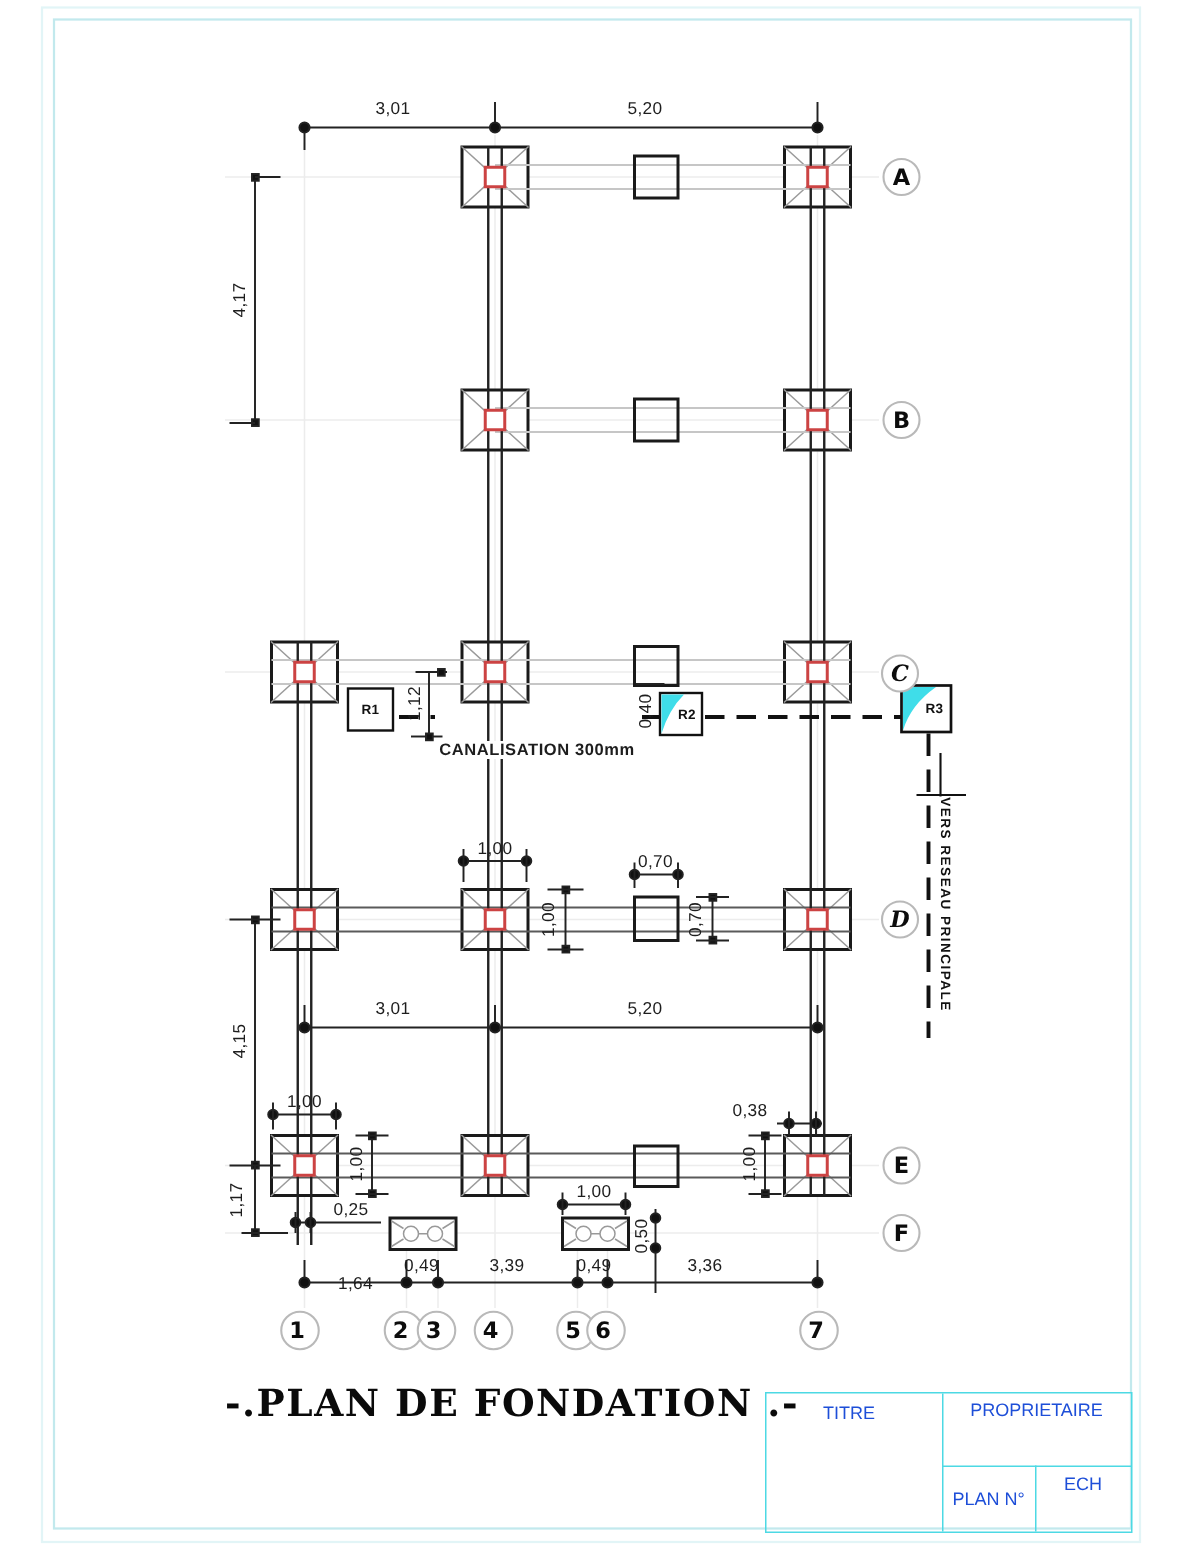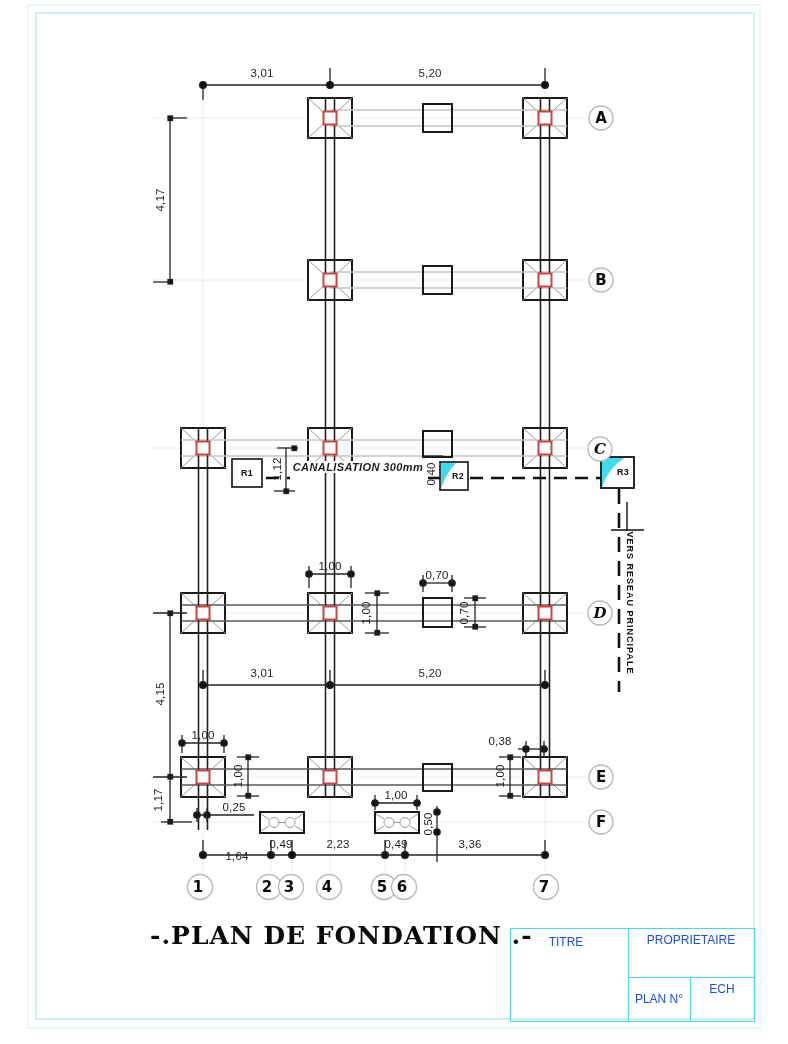--- a/index.html
+++ b/index.html
@@ -353,25 +353,25 @@
 
 <div class="lbl" style="left:262px;top:73px;">3,01</div>
 <div class="lbl" style="left:430px;top:73px;">5,20</div>
 <div class="lbl rotccw" style="left:160px;top:200px;">4,17</div>
 <div class="lbl rotccw" style="left:160px;top:694px;">4,15</div>
 <div class="lbl rotccw" style="left:158px;top:800px;">1,17</div>
 <div class="lbl" style="left:262px;top:673px;">3,01</div>
 <div class="lbl" style="left:430px;top:673px;">5,20</div>
 <div class="lbl" style="left:237px;top:856px;">1,64</div>
 <div class="lbl" style="left:281px;top:844px;">0,49</div>
-<div class="lbl" style="left:338px;top:844px;">2,23</div>
+<div class="lbl" style="left:338px;top:844px;">3,39</div>
 <div class="lbl" style="left:396px;top:844px;">0,49</div>
 <div class="lbl" style="left:470px;top:844px;">3,36</div>
 
-<div class="lbl canal" style="left:358px;top:467px;font-style:italic;">CANALISATION 300mm</div>
+<div class="lbl canal" style="left:358px;top:500px;">CANALISATION 300mm</div>
 <div class="lbl rotccw" style="left:277px;top:469px;">1,12</div>
 <div class="lbl rotccw" style="left:431px;top:474px;">0,40</div>
 <div class="lbl rlab" style="left:247px;top:473px;">R1</div>
 <div class="lbl rlab" style="left:458px;top:476px;">R2</div>
 <div class="lbl rlab" style="left:623px;top:472px;">R3</div>
 <div class="lbl vers rotcw" style="left:630px;top:603px;">VERS RESEAU PRINCIPALE</div>
 
 <div class="lbl" style="left:330px;top:566px;">1,00</div>
 <div class="lbl rotccw" style="left:366px;top:613px;">1,00</div>
 <div class="lbl" style="left:437px;top:575px;">0,70</div>

